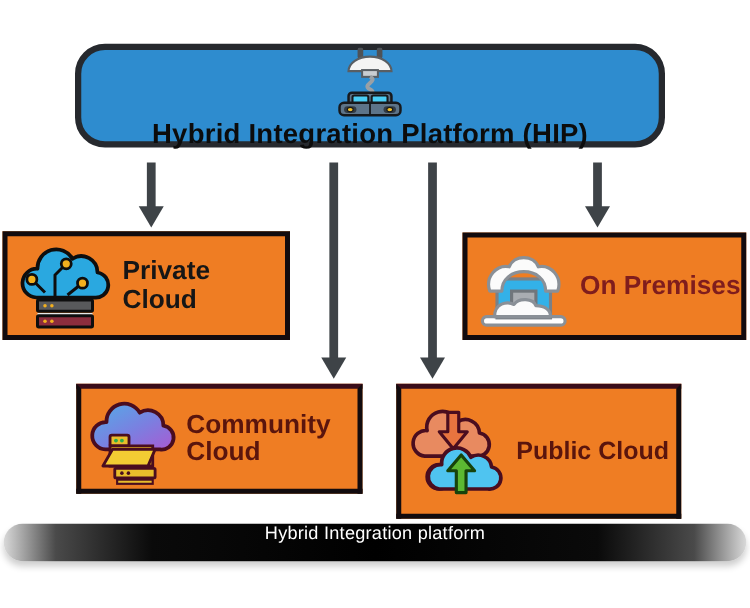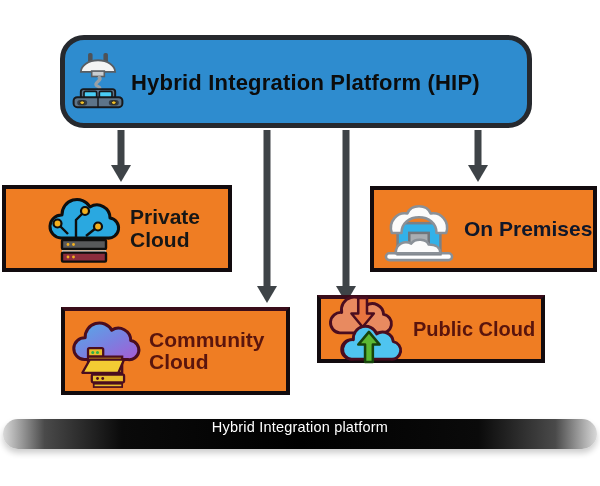--- a/index.html
+++ b/index.html
@@ -2,48 +2,48 @@
 <html><head>
 <meta charset="utf-8">
 <style>
   html,body{margin:0;padding:0;background:#ffffff;}
   .stage{
     position:relative;width:600px;height:486px;background:#ffffff;overflow:hidden;
     font-family:"Liberation Sans",sans-serif;
   }
   
   .hip-box{
-    position:absolute;left:60px;top:35px;width:472px;height:93px;
+    position:absolute;left:60px;top:35px;width:472px;height:83px;
     background:#2E8CCF;border:5px solid #26292E;border-radius:24px;
-    box-sizing:border-box;display:flex;flex-direction:row;align-items:center;justify-content:flex-start;
+    box-sizing:border-box;display:flex;flex-direction:column;align-items:center;justify-content:flex-start;
   }
   .hip-icon{margin-top:-2px;height:56px;flex:0 0 auto;}
   .hip-title{
     font-size:22px;font-weight:bold;color:#0c0c0c;letter-spacing:0.2px;
     line-height:1;margin-top:2px;white-space:nowrap;
   }
   
   .arrows{position:absolute;left:0;top:0;width:600px;height:486px;pointer-events:none;}
   
   .node{
     position:absolute;background:#EF7D23;border:4px solid #120b0e;box-sizing:border-box;
     display:flex;align-items:center;
   }
-  .node-private{left:2px;top:185px;width:230px;height:87px;padding-left:32px;}
+  .node-private{left:2px;top:185px;width:230px;height:87px;}
   .node-onprem{left:370px;top:186px;width:227px;height:86px;}
   .node-community{left:61px;top:307px;width:229px;height:88px;border-top-color:#3a0d1a;}
-  .node-public{left:317px;top:295px;width:228px;height:68px;border-top-color:#3a0d1a;}
+  .node-public{left:317px;top:307px;width:228px;height:108px;border-top-color:#3a0d1a;}
   .node .icon-wrap{flex:0 0 auto;display:flex;align-items:center;justify-content:center;}
   .node-private .icon-wrap{width:92px;}
   .node-onprem .icon-wrap{width:90px;}
   .node-community .icon-wrap{width:84px;}
   .node-public .icon-wrap{width:92px;}
   .node-label{flex:1;font-weight:bold;line-height:1.05;}
   .node-private .node-label{font-size:21px;color:#161616;}
-  .node-onprem .node-label{font-size:21px;color:#0f172a;}
+  .node-onprem .node-label{font-size:21px;color:#7f1d1d;}
   .node-community .node-label{font-size:21px;color:#5A150D;}
   .node-public .node-label{font-size:20px;color:#5A150D;}
   
   .footer-bar{
     position:absolute;left:3px;top:419px;width:594px;height:30px;border-radius:15px;
     background:linear-gradient(90deg,#d9d9d9 0%,#4a4a4a 7%,#0a0a0a 20%,#000 50%,#0a0a0a 80%,#4a4a4a 93%,#d9d9d9 100%);
     display:flex;justify-content:center;
     box-shadow:0 4px 6px rgba(0,0,0,0.20);
   }
   .footer-label{color:#ffffff;font-size:14.5px;font-weight:500;letter-spacing:0.2px;}

